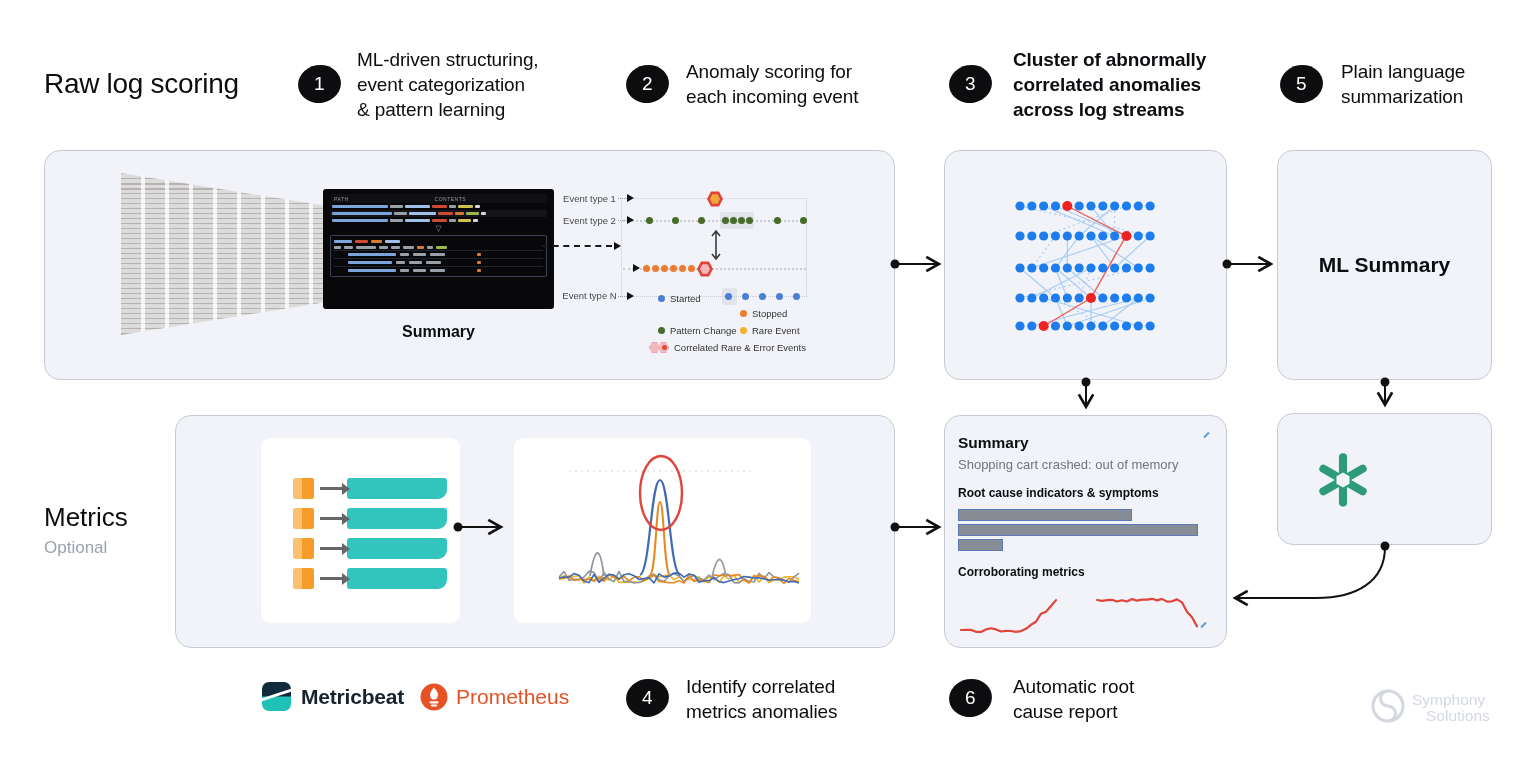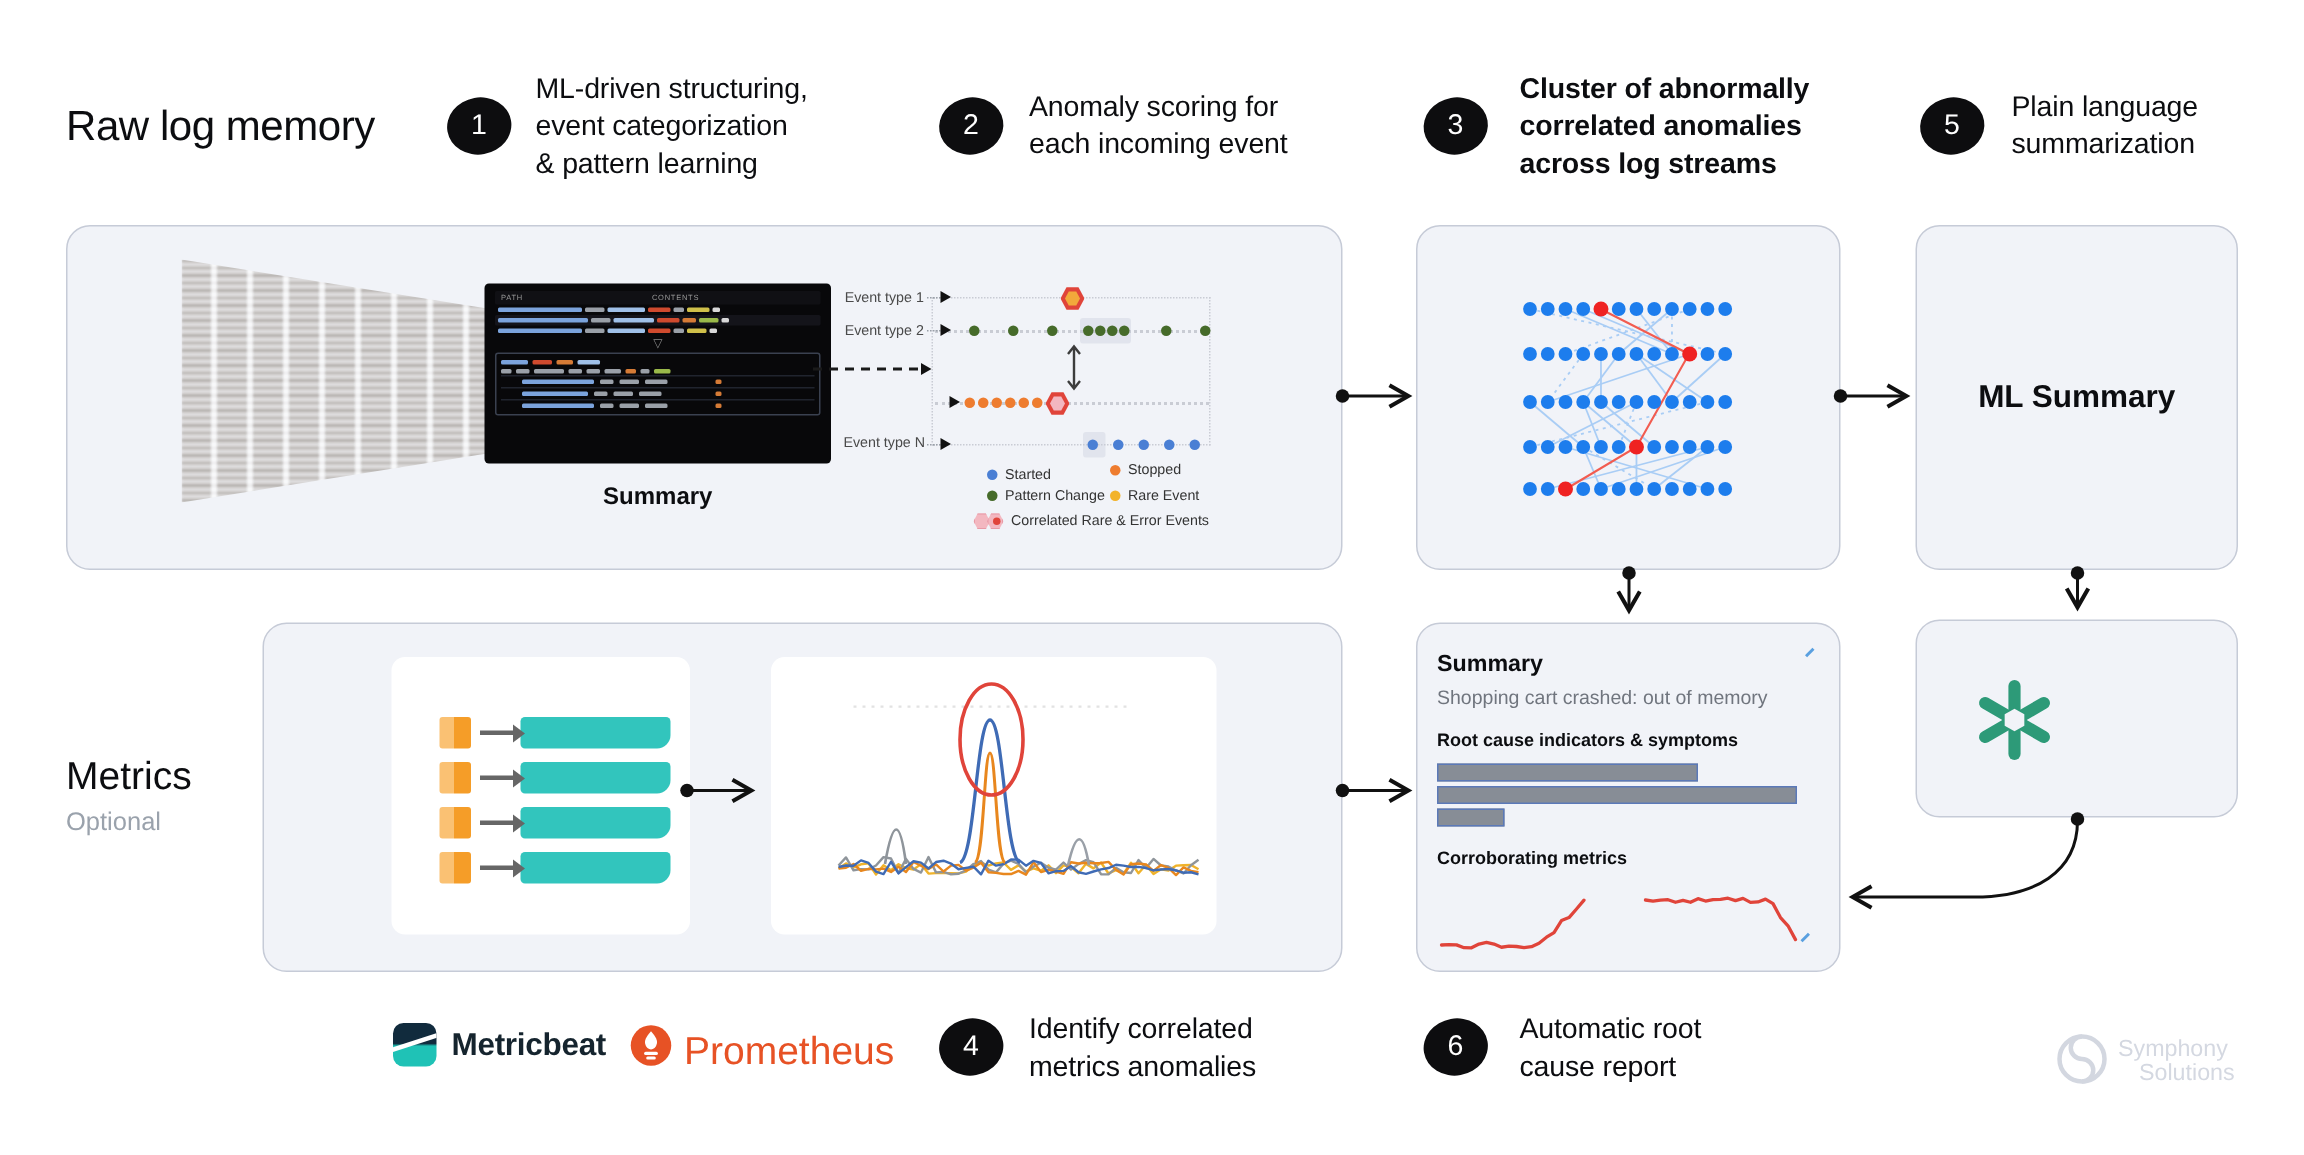--- a/index.html
+++ b/index.html
@@ -61,34 +61,34 @@
   .report-pad{position:absolute;left:13px;top:18px;right:13px;}
   .rp-h1{font-size:15.5px;font-weight:700;margin:0 0 5px 0;}
   .rp-sub{font-size:13px;color:#70757e;margin:0 0 14px 0;}
   .rp-h2{font-size:12px;font-weight:700;margin:0 0 9px 0;}
   .rbar{height:12px;background:#878d96;border:1.5px solid #5b79b8;box-sizing:border-box;margin-bottom:3px;}
   .corner-tick{position:absolute;width:7px;height:2px;background:#5aa0e0;}
   
   .gpt-brand{font-size:15px;font-weight:700;color:#2a2a2a;letter-spacing:.2px;}
   .gpt-product{font-size:27px;font-weight:400;color:#3e4045;letter-spacing:-0.4px;}
   .mb-word{font-size:21px;font-weight:700;color:#15242e;letter-spacing:-0.2px;}
-  .prom-word{font-size:26px;color:#e75225;}
+  .prom-word{font-size:21px;color:#e75225;}
   .mb-icon{position:absolute;width:29px;height:29px;border-radius:7px;overflow:hidden;
     background:linear-gradient(180deg,#112b3d 0 47%,#1fc2b6 53% 100%);}
   .mb-icon i{position:absolute;left:-4px;top:11px;width:40px;height:2.5px;background:#fff;transform:rotate(-18deg);display:block;}
   .ml-summary-text{position:absolute;inset:0;display:flex;align-items:center;justify-content:center;font-size:21px;font-weight:700;}
   .metrics-title{position:absolute;font-size:26px;font-weight:500;}
   .metrics-sub{position:absolute;font-size:17px;color:#9aa2ac;}
   .watermark{position:absolute;color:#d4d8e1;font-size:15.5px;line-height:16px;}
   .watermark .l2{margin-left:14px;}
 </style>
 </head>
 <body>
 
-<div class="page-title" style="left:44px;top:68px;">Raw log memory</div>
+<div class="page-title" style="left:44px;top:68px;">Raw log scoring</div>
 
 <div class="badge" style="left:298px;top:65px;">
     <span>1</span>
   </div>
 <div class="step-label" style="left:357px;top:47px;">ML-driven structuring,
 event categorization
 &amp; pattern learning</div>
 
 <div class="badge" style="left:626px;top:65px;">
     <span>2</span>
@@ -239,21 +239,21 @@
         <div class="hexi" style="background:#f3b7c0;"></div>
       </div>
 
     <div class="hl-box" style="left:161px;top:101px;width:15px;height:17px;"></div>
     <div class="dot7" style="left:164px;top:106px;background:#4a7fd4;"></div>
     <div class="dot7" style="left:181px;top:106px;background:#4a7fd4;"></div>
     <div class="dot7" style="left:198px;top:106px;background:#4a7fd4;"></div>
     <div class="dot7" style="left:215px;top:106px;background:#4a7fd4;"></div>
     <div class="dot7" style="left:232px;top:106px;background:#4a7fd4;"></div>
 
-    <div class="legend-item" style="left:97px;top:124px;">
+    <div class="legend-item" style="left:97px;top:106px;">
         <span class="ldot" style="background:#4a7fd4;"></span>
         <span>Started</span>
       </div>
     <div class="legend-item" style="left:179px;top:121px;">
         <span class="ldot" style="background:#ee7c2f;"></span>
         <span>Stopped</span>
       </div>
     <div class="legend-item" style="left:97px;top:138px;">
         <span class="ldot" style="background:#466b2a;"></span>
         <span>Pattern Change</span>

